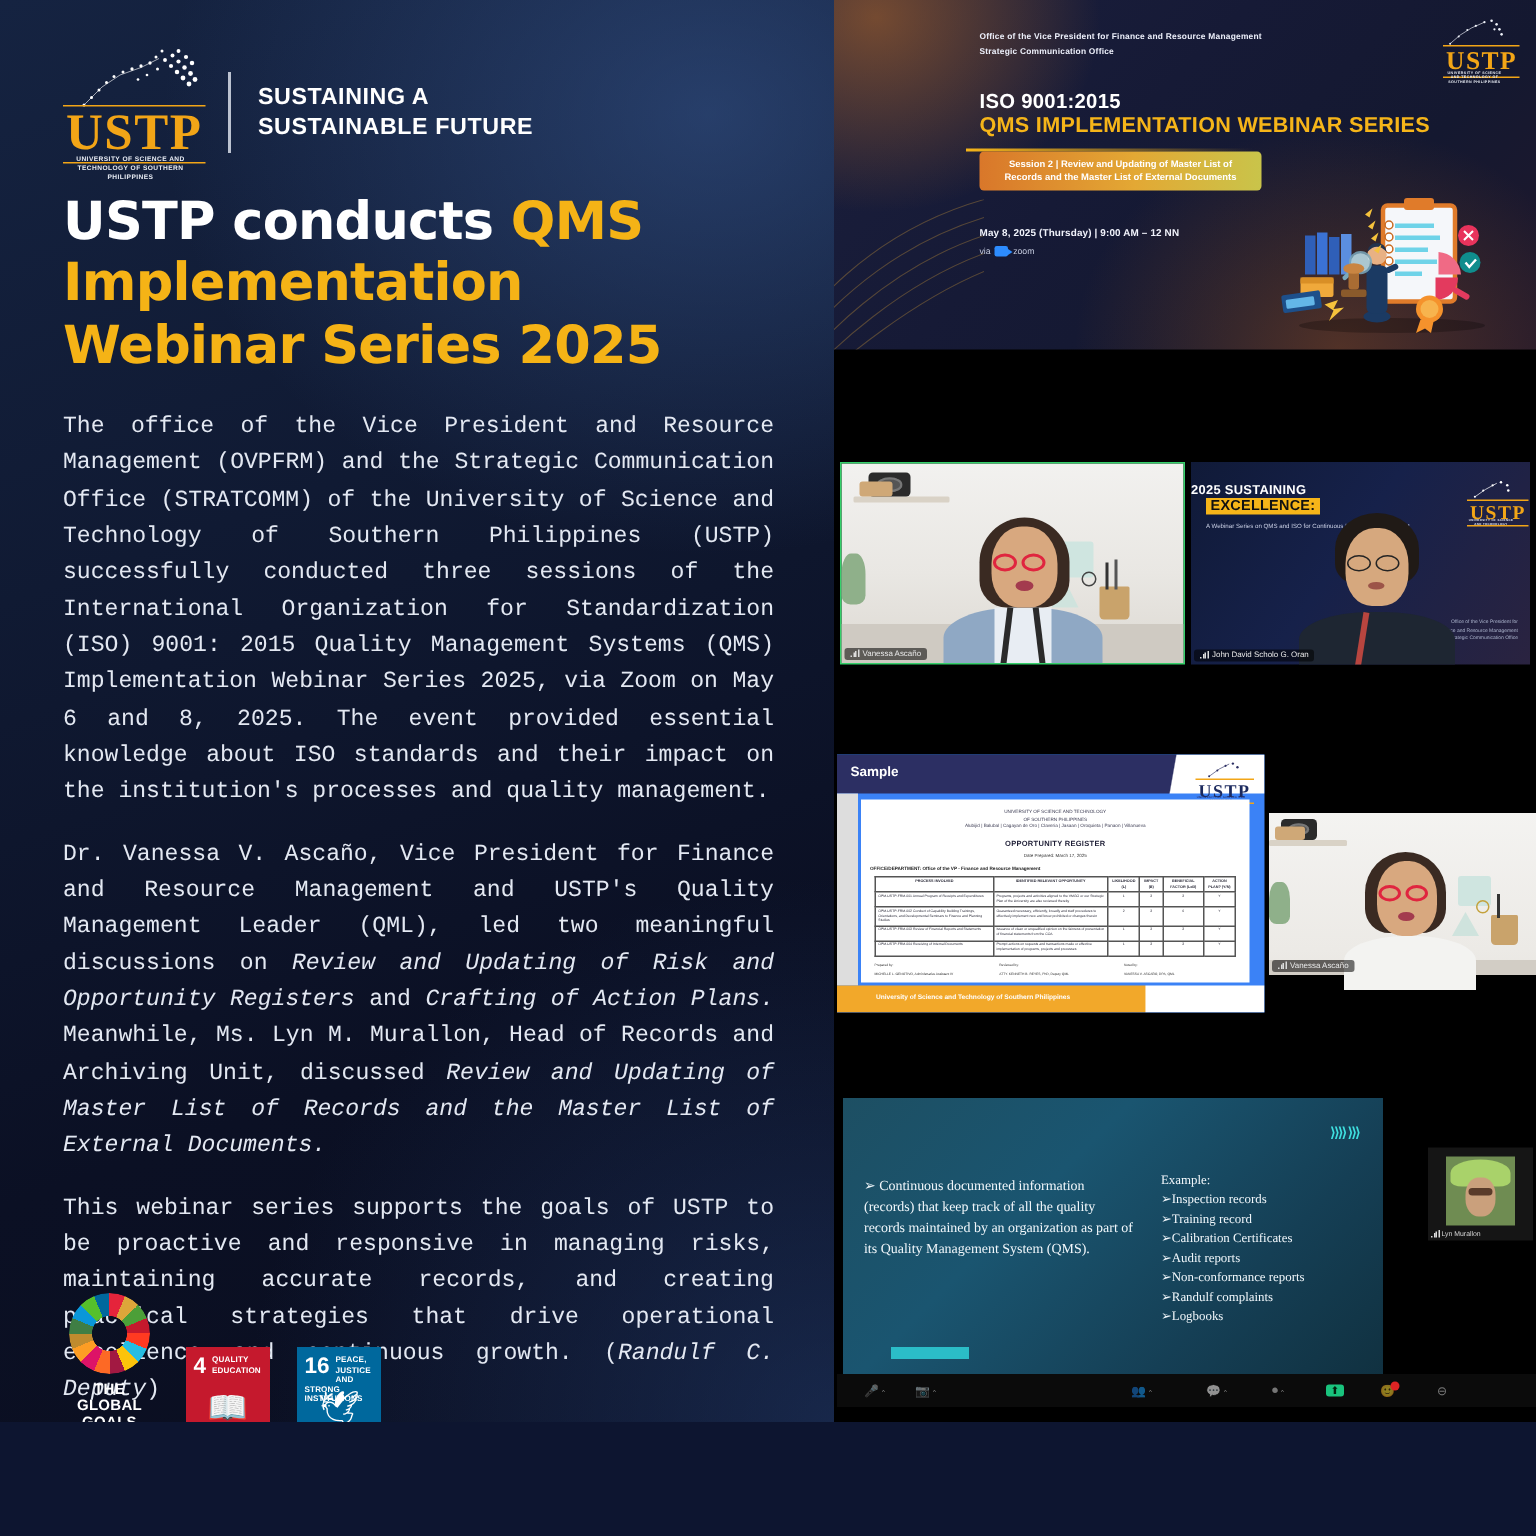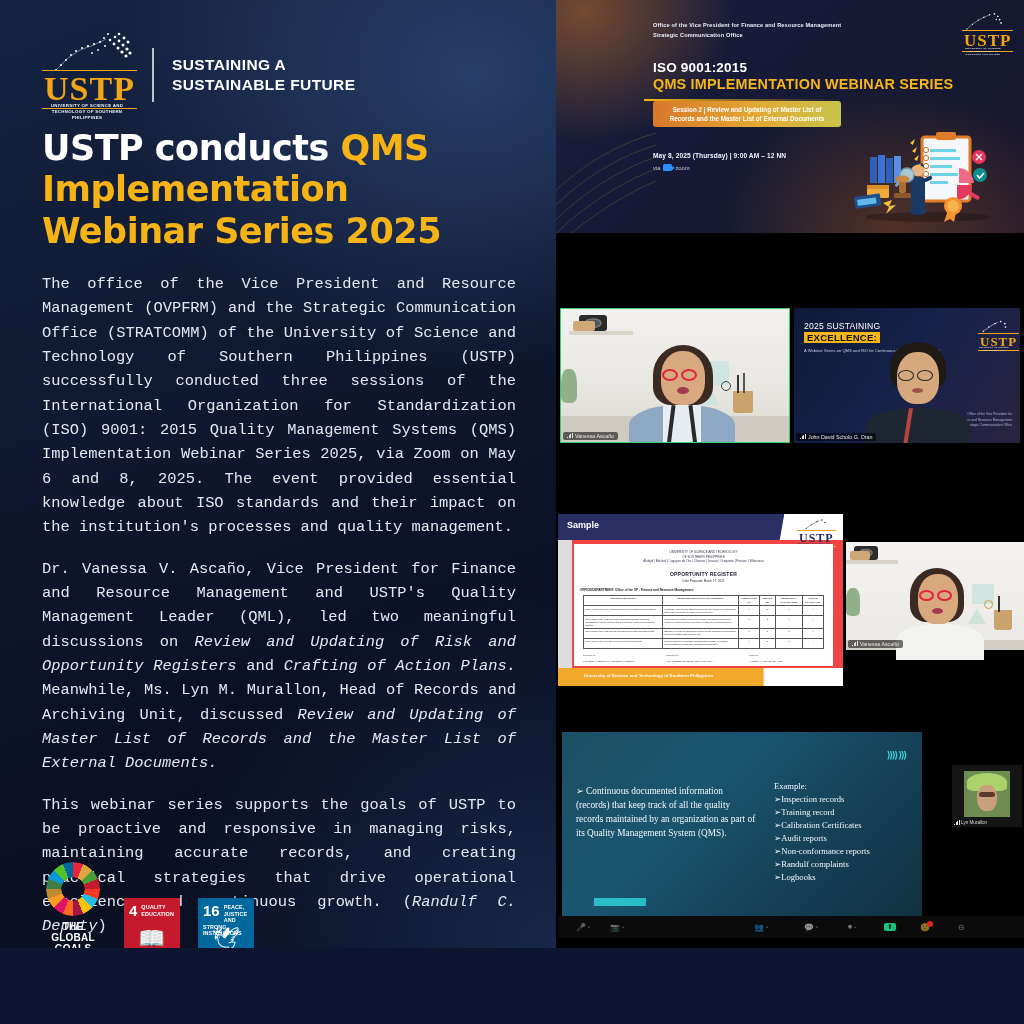--- a/index.html
+++ b/index.html
@@ -98,21 +98,21 @@
     font-size:5.3px; padding:1px 4px 1.5px; border-radius:2px; display:flex; align-items:center; gap:3px;}
   .sig{ display:inline-block; width:5px; height:5px; position:relative; }
   .sig i{ position:absolute; bottom:0; width:1px; background:#dcdcdc; }
   .sig i:nth-child(1){ left:0; height:1.5px;} .sig i:nth-child(2){ left:1.5px; height:2.6px;}
   .sig i:nth-child(3){ left:3px; height:3.7px;} .sig i:nth-child(4){ left:4.5px; height:5px;}
 
   .tile-a{ left:4px; top:10px; width:230px; height:135px; border:1.5px solid #35d06a;
     background:linear-gradient(180deg,#f2f1ef 0%,#e9e7e3 55%,#ddd9d2 100%); }
   .tile-b{ left:238px; top:10px; width:226px; height:135px;
     background:linear-gradient(125deg,#101a38 0%,#16214a 45%,#2a2340 100%); }
-  .vb-title{ position:absolute; left:10px; top:13px; color:#fff; font-size:8.6px; font-weight:400; letter-spacing:.2px;}
+  .vb-title{ position:absolute; left:0; top:13px; color:#fff; font-size:8.6px; font-weight:700; letter-spacing:.2px;}
   .vb-title2{ position:absolute; left:10px; top:24px; color:#111; background:#f6b519; padding:0 3px;
     font-size:9.6px; font-weight:700; letter-spacing:.2px;}
   .vb-sub{ position:absolute; left:10px; top:40px; color:#c9cfe4; font-size:4.1px; line-height:1.55; }
   .vb-foot{ position:absolute; right:8px; bottom:14px; text-align:right; color:#aeb6cf; font-size:3.3px; line-height:1.7;}
   .vb-ustp{ position:absolute; right:10px; top:10px; width:34px; height:32px; }
   .vb-ustp .ustp-word{ font-size:13px; top:15px; border-width:.8px;}
   .vb-ustp .ustp-sub{ font-size:1.9px; top:28px; width:32px; }
 
   
   .person{ position:absolute; }
@@ -127,21 +127,21 @@
   .camera{ position:absolute; background:#2b2b2b; border-radius:3px;}
   .camera:after{ content:""; position:absolute; left:50%; top:50%; width:60%; height:60%;
     transform:translate(-50%,-50%); border-radius:50%; background:#555; box-shadow:inset 0 0 0 1.5px #777;}
   .basket{ position:absolute; background:#c79a63; border-radius:0 0 3px 3px;}
   .plant{ position:absolute; background:#8fb08a; border-radius:50% 50% 10% 10%;}
   .cup{ position:absolute; background:#c9a36b; border-radius:1px 1px 3px 3px;}
   .cone{ position:absolute; width:0;height:0; border-left:9px solid transparent; border-right:9px solid transparent;}
   .sticky{ position:absolute; border-radius:2px;}
 
   
-  .doc-slide{ position:absolute; left:2px; top:514px; width:285px; height:172px; background:#ef4444; overflow:hidden;}
+  .doc-slide{ position:absolute; left:2px; top:503px; width:285px; height:172px; background:#3b82f6; overflow:hidden;}
   .doc-head{ position:absolute; left:0; top:0; width:100%; height:26px;
     background:linear-gradient(100deg,#2c2f63 0%,#2c2f63 78%, #ffffff 78.3%); }
   .doc-head-txt{ position:absolute; left:9px; top:6px; color:#fff; font-size:9px; font-weight:600; }
   .doc-ustp{ position:absolute; right:12px; top:3px; width:36px; height:30px;}
   .doc-ustp .ustp-word{ font-size:12px; top:13px; border-width:.8px; color:#1c2a5e;}
   .doc-ustp .ustp-sub{ font-size:1.7px; top:25px; width:34px; color:#2c2f63;}
   .doc-body{ position:absolute; left:16px; top:30px; right:10px; bottom:20px; background:#fff; }
   .doc-org{ text-align:center; color:#3b3b52; font-size:3.1px; line-height:1.5; margin-top:6px;}
   .doc-title{ text-align:center; color:#1d1d35; font-size:5px; font-weight:700; margin-top:7px; letter-spacing:.2px;}
   .doc-sub{ text-align:center; color:#333; font-size:3px; margin-top:2px;}

